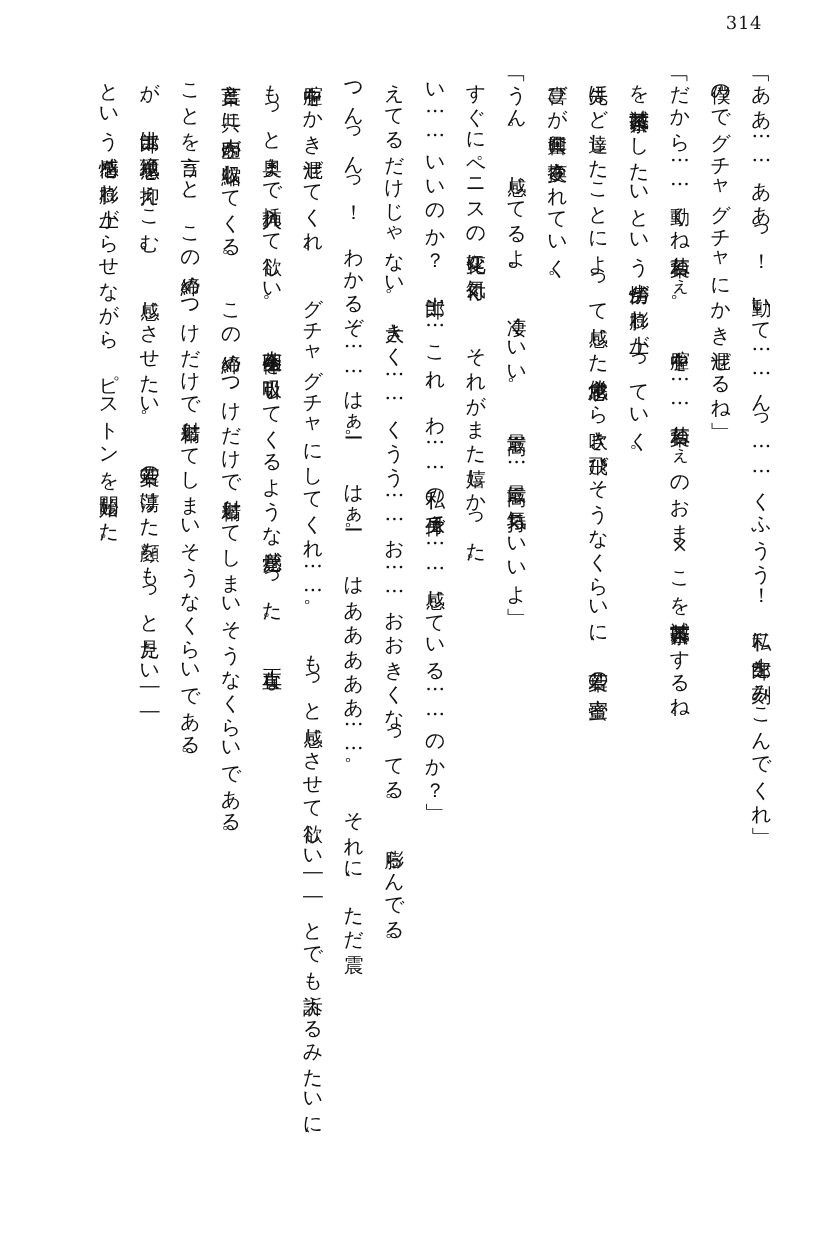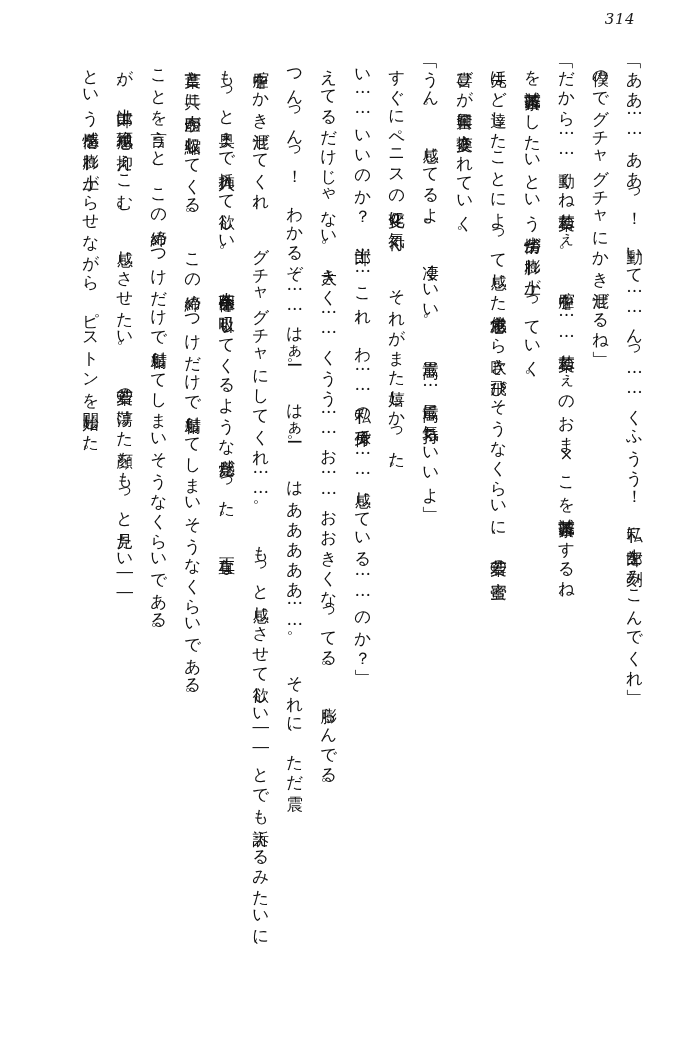--- a/index.html
+++ b/index.html
@@ -19,21 +19,20 @@
     position: relative;
     width: 693px;
     height: 1050px;
     box-sizing: border-box;
   }
   .page-number {
     position: absolute;
     top: 10px;
     right: 58px;
     font-family: "DejaVu Serif", "Liberation Serif", serif;
-    font-style: italic;
     font-size: 15px;
     letter-spacing: 0.5px;
     color: #1a1a1a;
   }
   .text-body {
     position: absolute;
     top: 58px;
     left: 42px;
     right: 42px;
     height: 950px;

